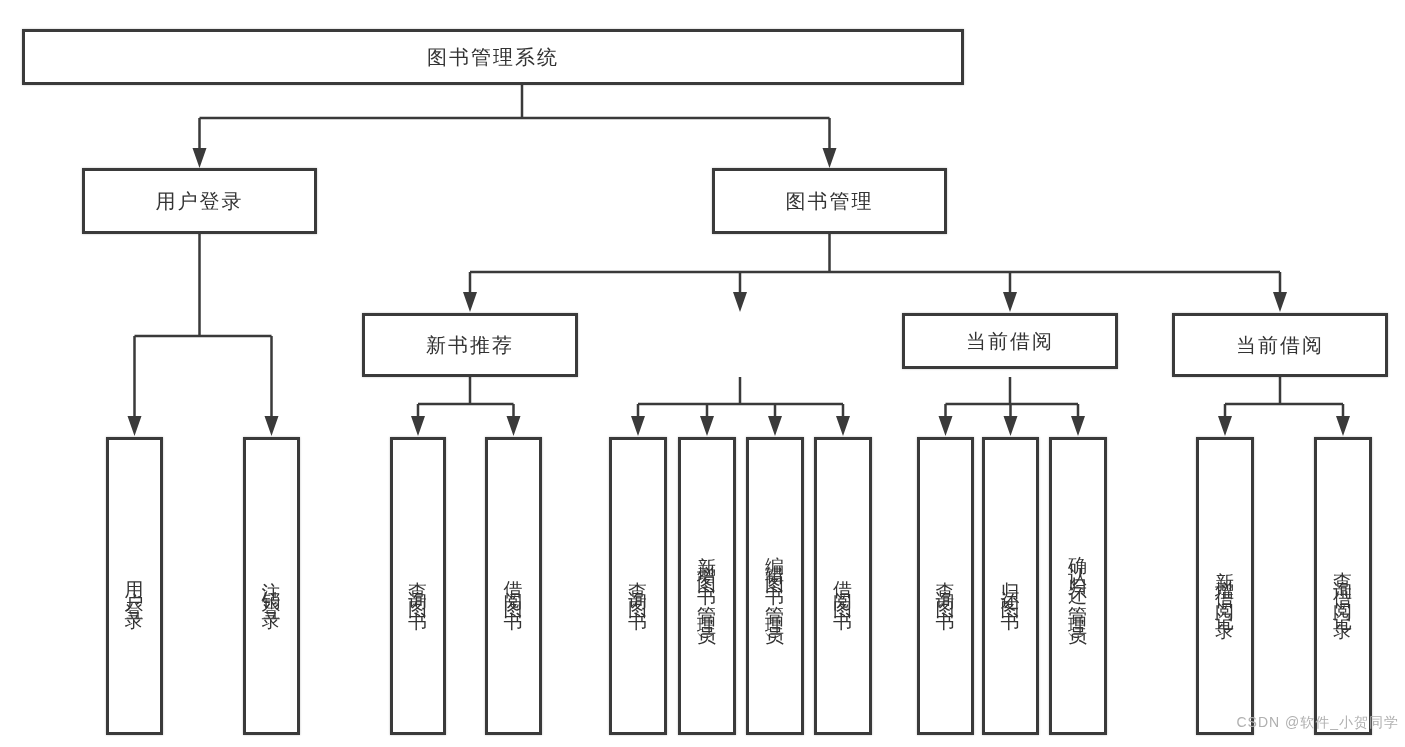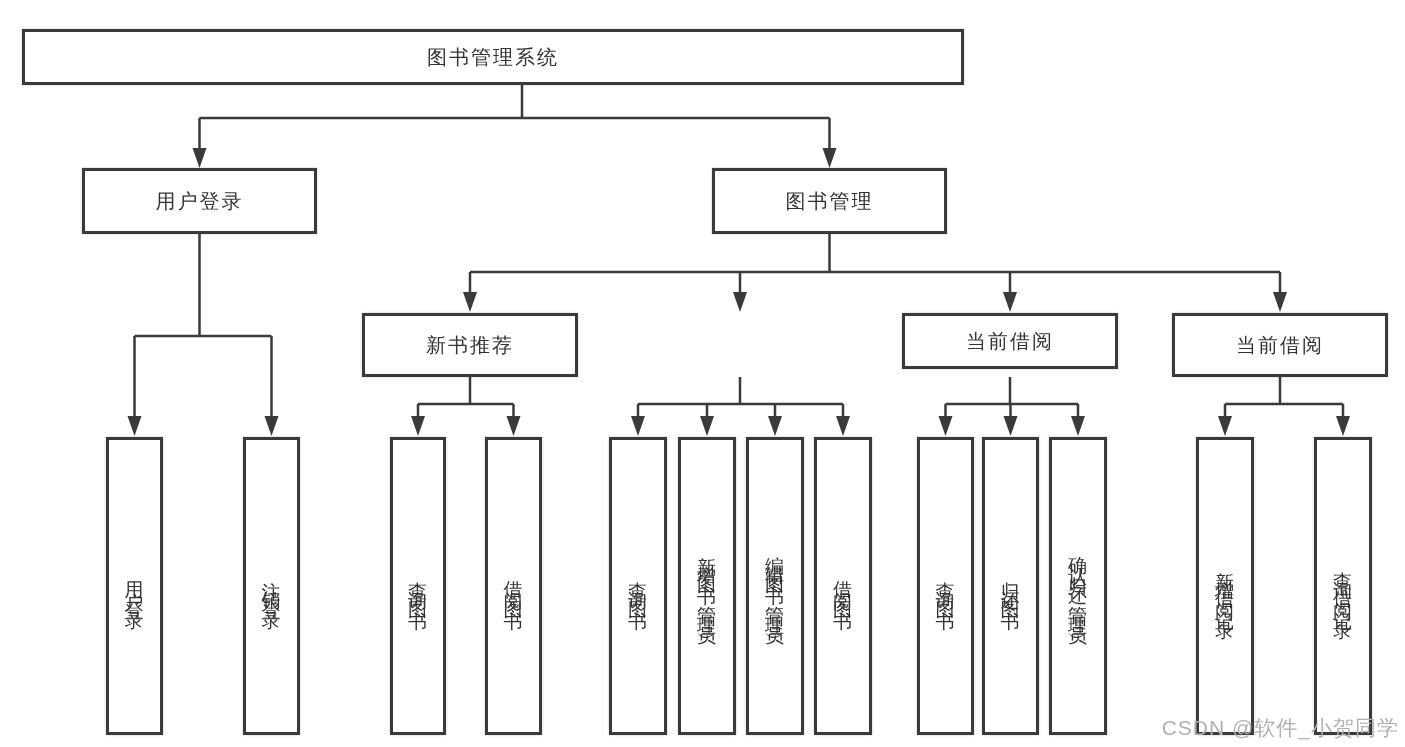--- a/index.html
+++ b/index.html
@@ -55,21 +55,21 @@
     text-orientation: mixed;
     font-size: 19px;
     letter-spacing: 10px;
     color: var(--text);
     line-height: 1;
   }
   .watermark {
     position: absolute;
     right: 6px;
     top: 714px;
-    font-size: 21px;
+    font-size: 14px;
     color: var(--watermark);
     letter-spacing: 1px;
     z-index: 5;
     white-space: nowrap;
   }
 </style>
 </head>
 <body>
 
 <div class="stage">

